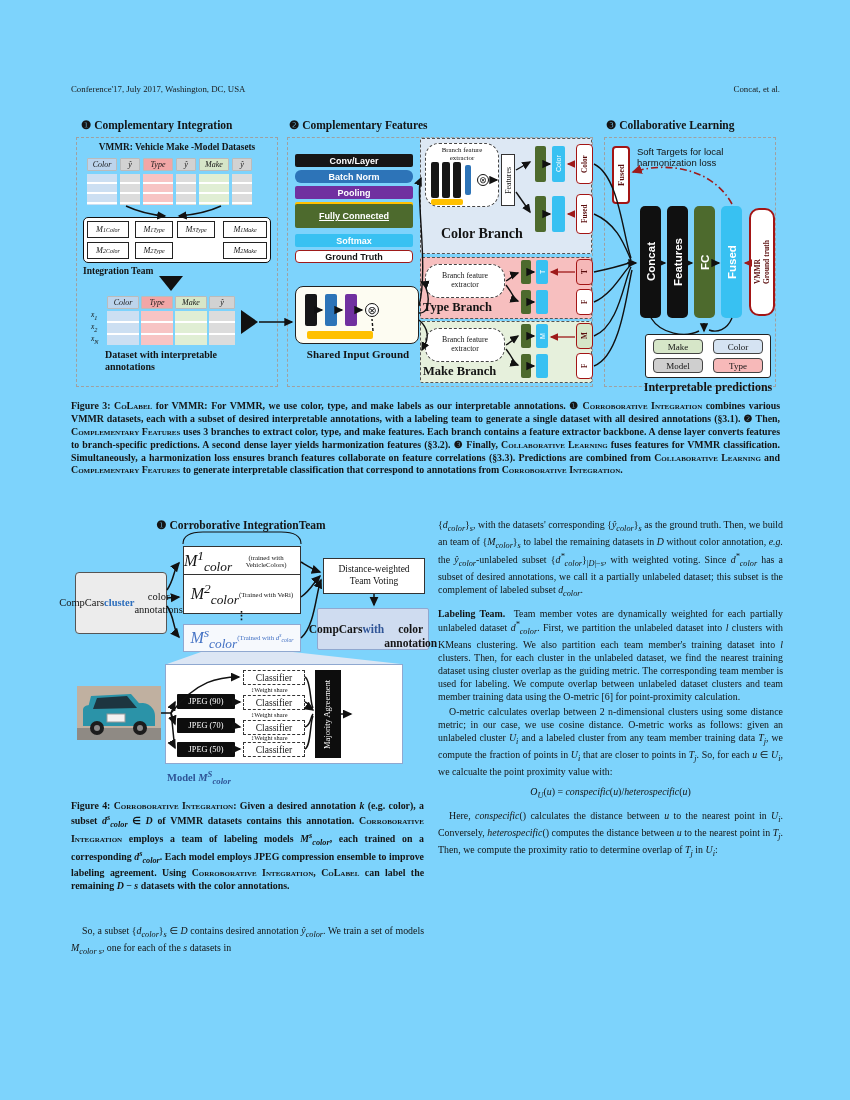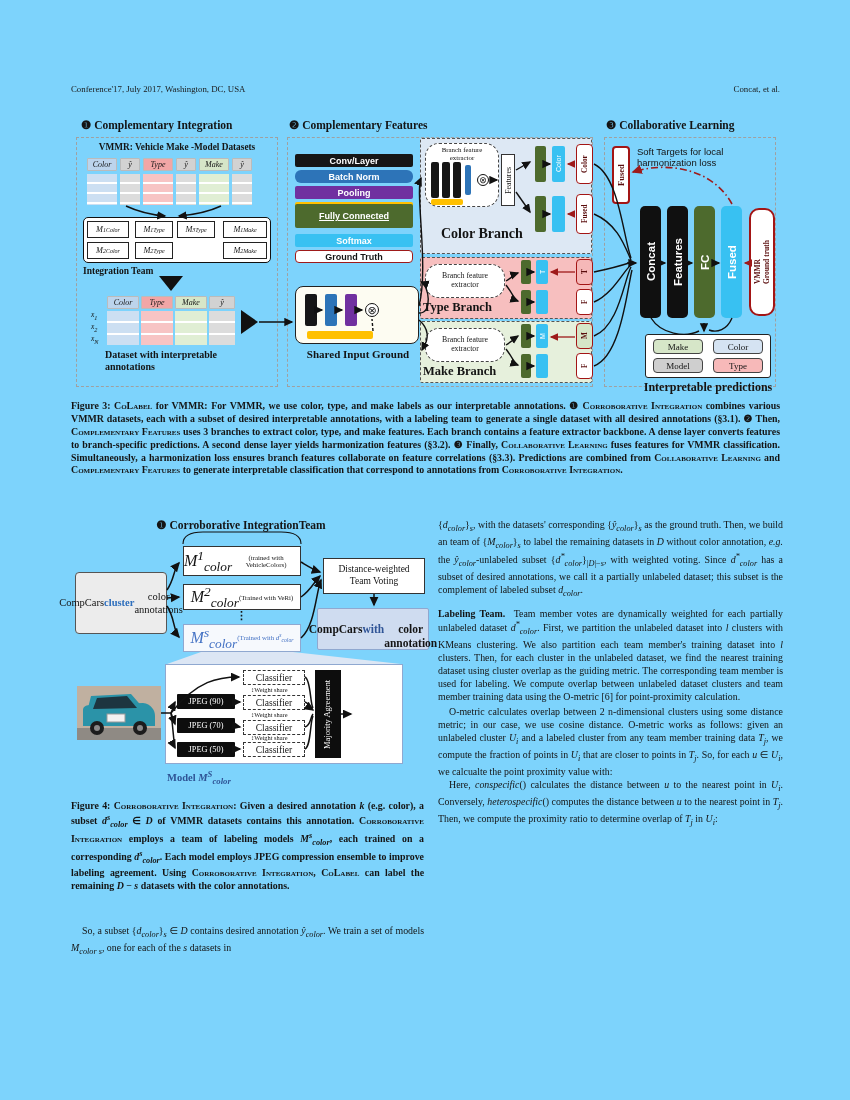--- a/index.html
+++ b/index.html
@@ -240,21 +240,21 @@
   <div class="abs" style="left:71px;top:518px;width:356px;height:268px">
     <div class="abs" style="left:60px;top:0;width:220px;text-align:center;font-weight:bold;font-size:11.5px">❶ Corroborative IntegrationTeam</div>
 
     <div class="abs f4box" style="left:4px;top:54px;width:92px;height:62px;background:#ececec;border-color:#555;border-radius:4px;font-size:10.5px;line-height:1.25">CompCars<br><span class="blub">cluster</span> color<br>annotations</div>
 
     <div class="abs f4box" style="left:112px;top:28px;width:118px;height:30px">
         <i>M<sup>1</sup><sub>color</sub></i>
         <br>
         <span class="mnote">(trained with VehicleColors)</span>
       </div>
-    <div class="abs f4box" style="left:112px;top:66px;width:118px;height:26px">
+    <div class="abs f4box" style="left:112px;top:56px;width:118px;height:40px">
         <i>M<sup>2</sup><sub>color</sub></i>
         <br>
         <span class="mnote">(Trained with VeRi)</span>
       </div>
     <div class="abs" style="left:165px;top:92px;font-size:11px;font-weight:bold;line-height:1">⋮</div>
     <div class="abs f4box" style="left:112px;top:106px;width:118px;height:28px;border-color:#8fa8d0;color:#4472c4;background:#f6f9fd">
         <i>M<sup>s</sup><sub>color</sub></i>
         <br>
         <span class="mnote">(Trained with <i>d<sup>s</sup><sub>color</sub></i></span>
       </div>
@@ -329,16 +329,17 @@
   <div class="abs cap" style="left:71px;top:800px;width:353px">Figure 4: <span class="sc">Corroborative Integration</span>: Given a desired annotation <i>k</i> (e.g. color), a subset <i>d<sup>s</sup><sub>color</sub></i> ∈ <i>D</i> of VMMR datasets contains this annotation. <span class="sc">Corroborative Integration</span> employs a team of labeling models <i>M<sup>s</sup><sub>color</sub></i>, each trained on a corresponding <i>d<sup>s</sup><sub>color</sub></i>. Each model employs JPEG compression ensemble to improve labeling agreement. Using <span class="sc">Corroborative Integration</span>, <span class="sc">CoLabel</span> can label the remaining <i>D</i> − <i>s</i> datasets with the color annotations.</div>
 
   <div class="abs body-txt" style="left:71px;top:924px;width:353px">
     <p class="ind">So, a subset {<i>d<sub>color</sub></i>}<sub><i>s</i></sub> ∈ <i>D</i> contains desired annotation <i>ŷ<sub>color</sub></i>. We train a set of models <i>M<sub>color s</sub></i>, one for each of the <i>s</i> datasets in</p>
   </div>
 
   <div class="abs body-txt" style="left:438px;top:518px;width:345px">
     <p>{<i>d<sub>color</sub></i>}<sub><i>s</i></sub>, with the datasets' corresponding {<i>ŷ<sub>color</sub></i>}<sub><i>s</i></sub> as the ground truth. Then, we build an team of {<i>M<sub>color</sub></i>}<sub><i>s</i></sub> to label the remaining datasets in <i>D</i> without color annotation, <i>e.g.</i> the <i>ŷ<sub>color</sub></i>-unlabeled subset {<i>d<sup>*</sup><sub>color</sub></i>}<sub>|<i>D</i>|−<i>s</i></sub>, with weighted voting. Since <i>d<sup>*</sup><sub>color</sub></i> has a subset of desired annotations, we call it a partially unlabeled dataset; this subset is the complement of labeled subset <i>d<sub>color</sub></i>.</p>
     <p style="margin-top:7px"><b>Labeling Team.</b>&nbsp; Team member votes are dynamically weighted for each partially unlabeled dataset <i>d<sup>*</sup><sub>color</sub></i>. First, we partition the unlabeled dataset into <i>l</i> clusters with KMeans clustering. We also partition each team member's training dataset into <i>l</i> clusters. Then, for each cluster in the unlabeled dataset, we find the nearest training dataset using cluster overlap as the guiding metric. The corresponding team member is used for labeling. We compute overlap between unlabeled dataset clusters and team member training data using the O-metric [6] for point-proximity calculation.</p>
     <p class="ind" style="margin-top:2px">O-metric calculates overlap between 2 n-dimensional clusters using some distance metric; in our case, we use cosine distance. O-metric works as follows: given an unlabeled cluster <i>U<sub>i</sub></i> and a labeled cluster from any team member training data <i>T<sub>j</sub></i>, we compute the fraction of points in <i>U<sub>i</sub></i> that are closer to points in <i>T<sub>j</sub></i>. So, for each <i>u</i> ∈ <i>U<sub>i</sub></i>, we calcualte the point proximity value with:</p>
+    <div class="eq"><i>O<sub>U</sub></i>(<i>u</i>) = <i>conspecific</i>(<i>u</i>)/<i>heterospecific</i>(<i>u</i>)</div>
     <p class="ind">Here, <i>conspecific</i>() calculates the distance between <i>u</i> to the nearest point in <i>U<sub>i</sub></i>. Conversely, <i>heterospecific</i>() computes the distance between <i>u</i> to the nearest point in <i>T<sub>j</sub></i>. Then, we compute the proximity ratio to determine overlap of <i>T<sub>j</sub></i> in <i>U<sub>i</sub></i>:</p>
   </div>
 
 </div>
 
 </body></html>

